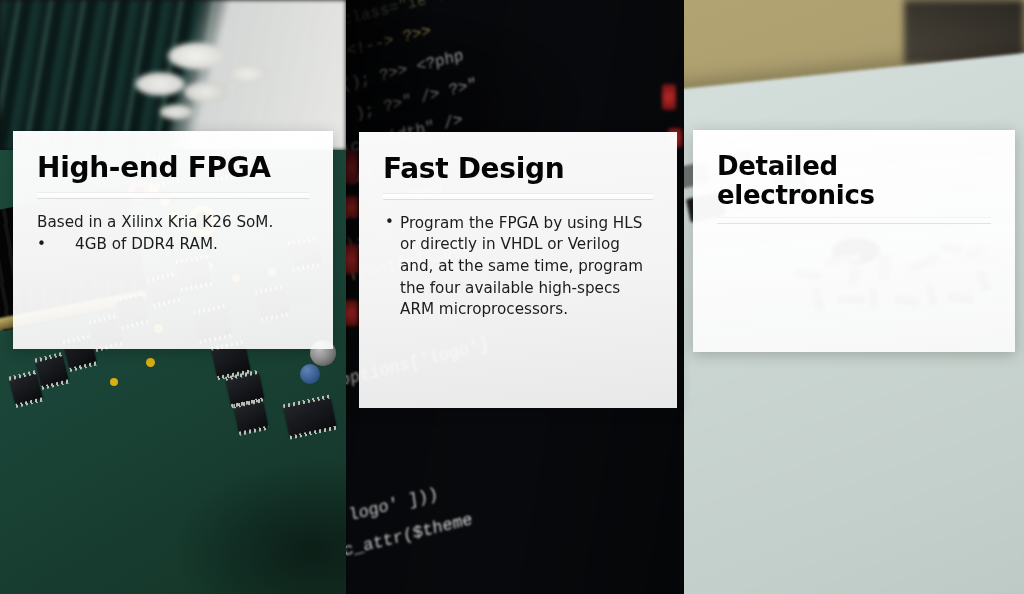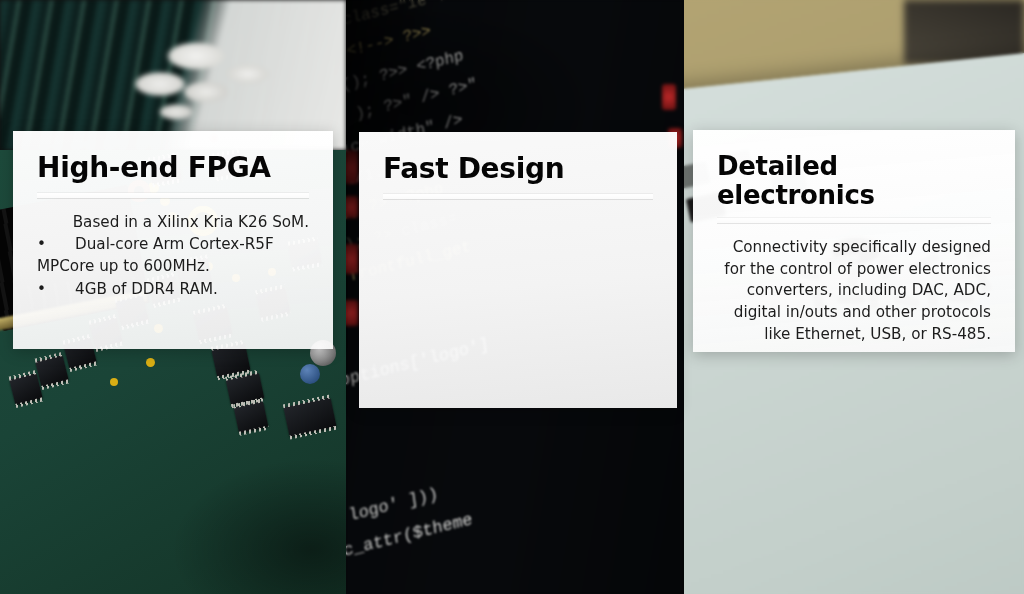--- a/index.html
+++ b/index.html
@@ -162,21 +162,21 @@
     box-shadow:0 1px 0 rgba(0,0,0,.10), 0 -1px 0 rgba(0,0,0,.045);
   }
   .card-body{
     margin-top:14px;
     font-size:15.2px;
     line-height:1.42;
     color:#1c1c1c;
     font-family:"DejaVu Sans", sans-serif;
     font-weight:400;
   }
-  .lead{ margin-bottom:1px;text-align:right; }
+  .lead{ margin-bottom:1px; }
   ul.bullets{ list-style:none; margin:0; padding:0; }
   ul.bullets li{
     position:relative;
     padding-left:17px;
     margin-top:1px;
   }
   ul.bullets li::before{
     content:"\2022";
     position:absolute; left:2px; top:-1px;
     font-size:15px; color:#1c1c1c;
@@ -303,36 +303,33 @@
     </div>
     <div class="enc-blur"></div>
   </div>
 
   <div class="card" id="card-1">
     <div class="card-title">High-end FPGA</div>
     <div class="divider"></div>
     <div class="card-body">
       <div class="lead">Based in a Xilinx Kria K26 SoM.</div>
       <ul class="bullets">
-        <li><span class="b-dot"></span><span>Dual-core Arm Cortex-R5F MPCore up to 600MHz.</span></li>
         <li><span class="b-dot"></span><span>4GB of DDR4 RAM.</span></li>
       </ul>
     </div>
   </div>
 
   <div class="card" id="card-2">
     <div class="card-title">Fast Design</div>
     <div class="divider"></div>
     <div class="card-body">
       <ul class="bullets">
+        <li>Program the FPGA by using HLS or directly in VHDL or Verilog and, at the same time, program the four available high-specs ARM microprocessors.</li>
       </ul>
     </div>
   </div>
 
   <div class="card" id="card-3">
     <div class="card-title">Detailed electronics</div>
     <div class="divider"></div>
-    <div class="card-body">
-      <div class="lead">Connectivity specifically designed for the control of power electronics converters, including DAC, ADC, digital in/outs and other protocols like Ethernet, USB, or RS-485.</div>
-    </div>
   </div>
 
 </div>
 
 </body></html>

